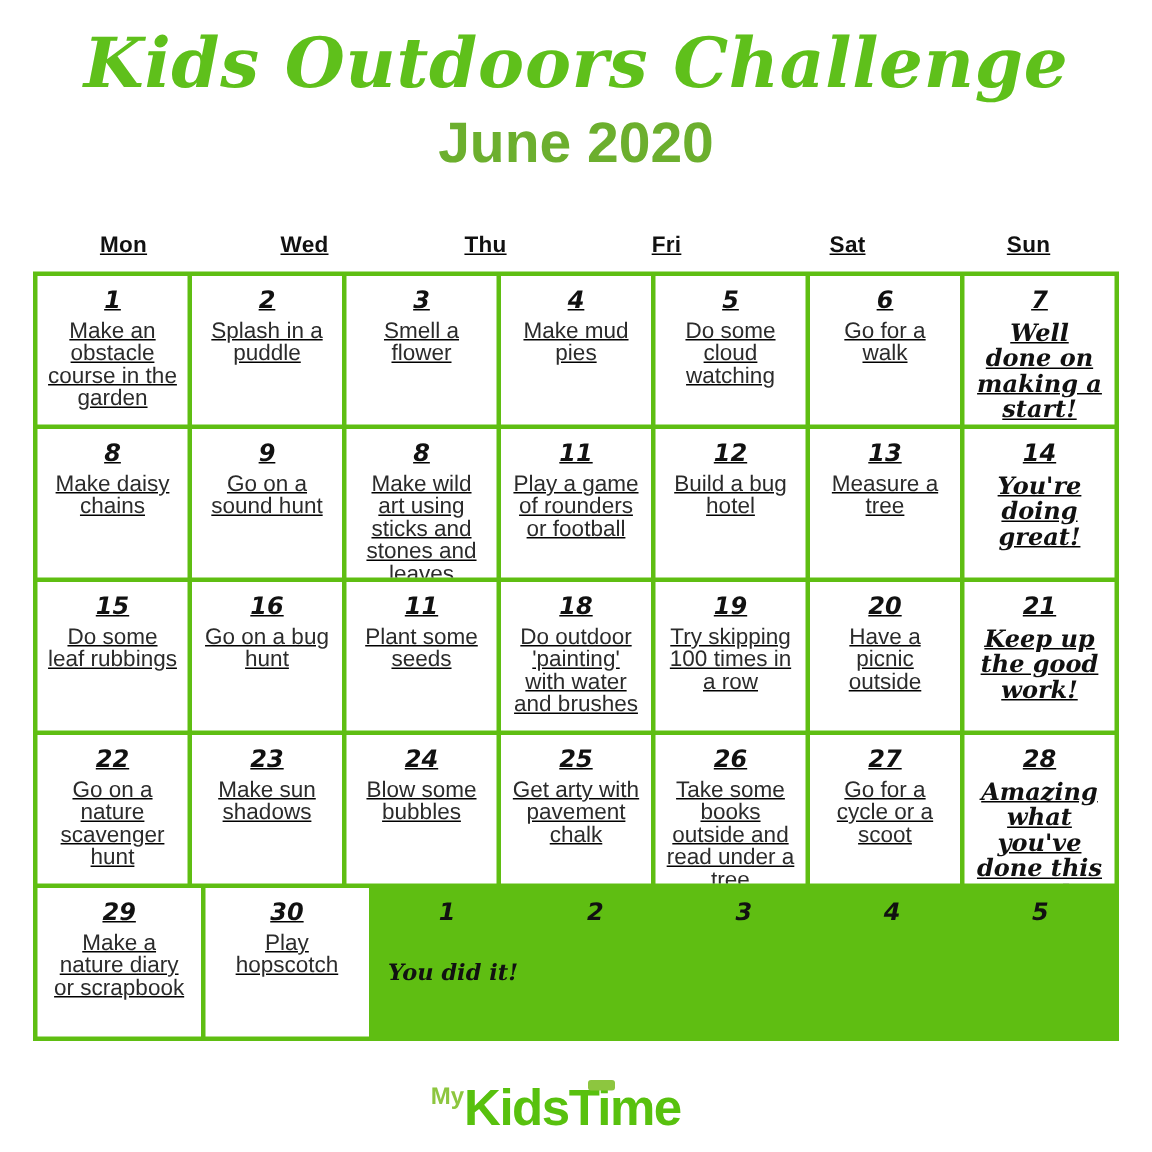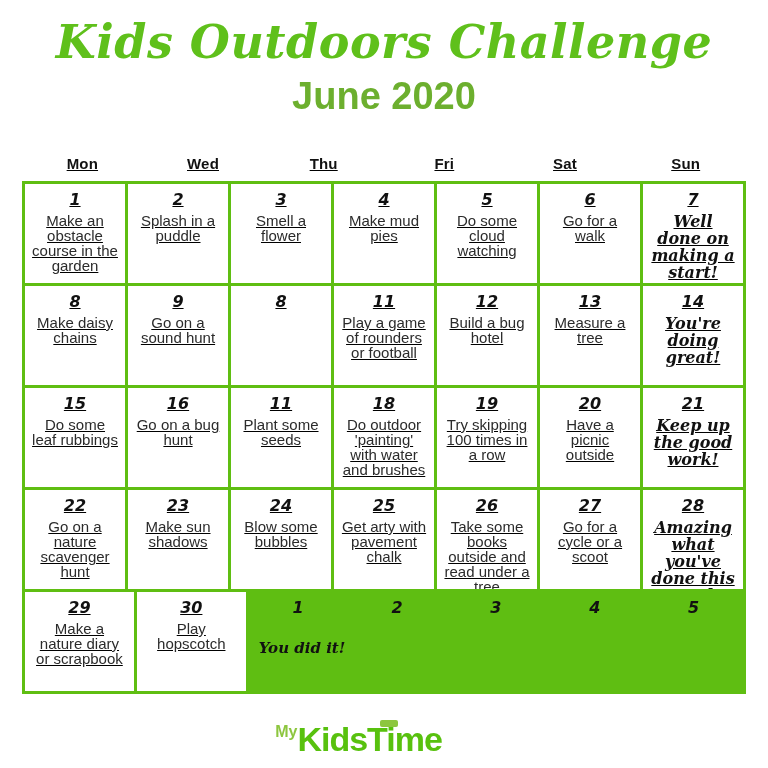--- a/index.html
+++ b/index.html
@@ -164,21 +164,21 @@
     font-weight: bold;
     font-size: 15px;
     color: #111111;
     white-space: nowrap;
     text-align: center;
   }
 
   
   .footer {
     position: absolute;
-    left: 0;
+    left: 12px;
     top: 722px;
     width: 717px;
     text-align: center;
   }
   .logo {
     display: inline-block;
     position: relative;
     line-height: 1;
     white-space: nowrap;
   }
@@ -266,20 +266,21 @@
         <div class="cell">
           <div class="daynum">8</div>
           <div class="activity">Make daisy chains</div>
         </div>
         <div class="cell">
           <div class="daynum">9</div>
           <div class="activity">Go on a sound hunt</div>
         </div>
         <div class="cell">
           <div class="daynum">8</div>
+          <div class="activity">Make wild art using sticks and stones and leaves</div>
         </div>
         <div class="cell">
           <div class="daynum">11</div>
           <div class="activity">Play a game of rounders or football</div>
         </div>
         <div class="cell">
           <div class="daynum">12</div>
           <div class="activity">Build a bug hotel</div>
         </div>
         <div class="cell">

